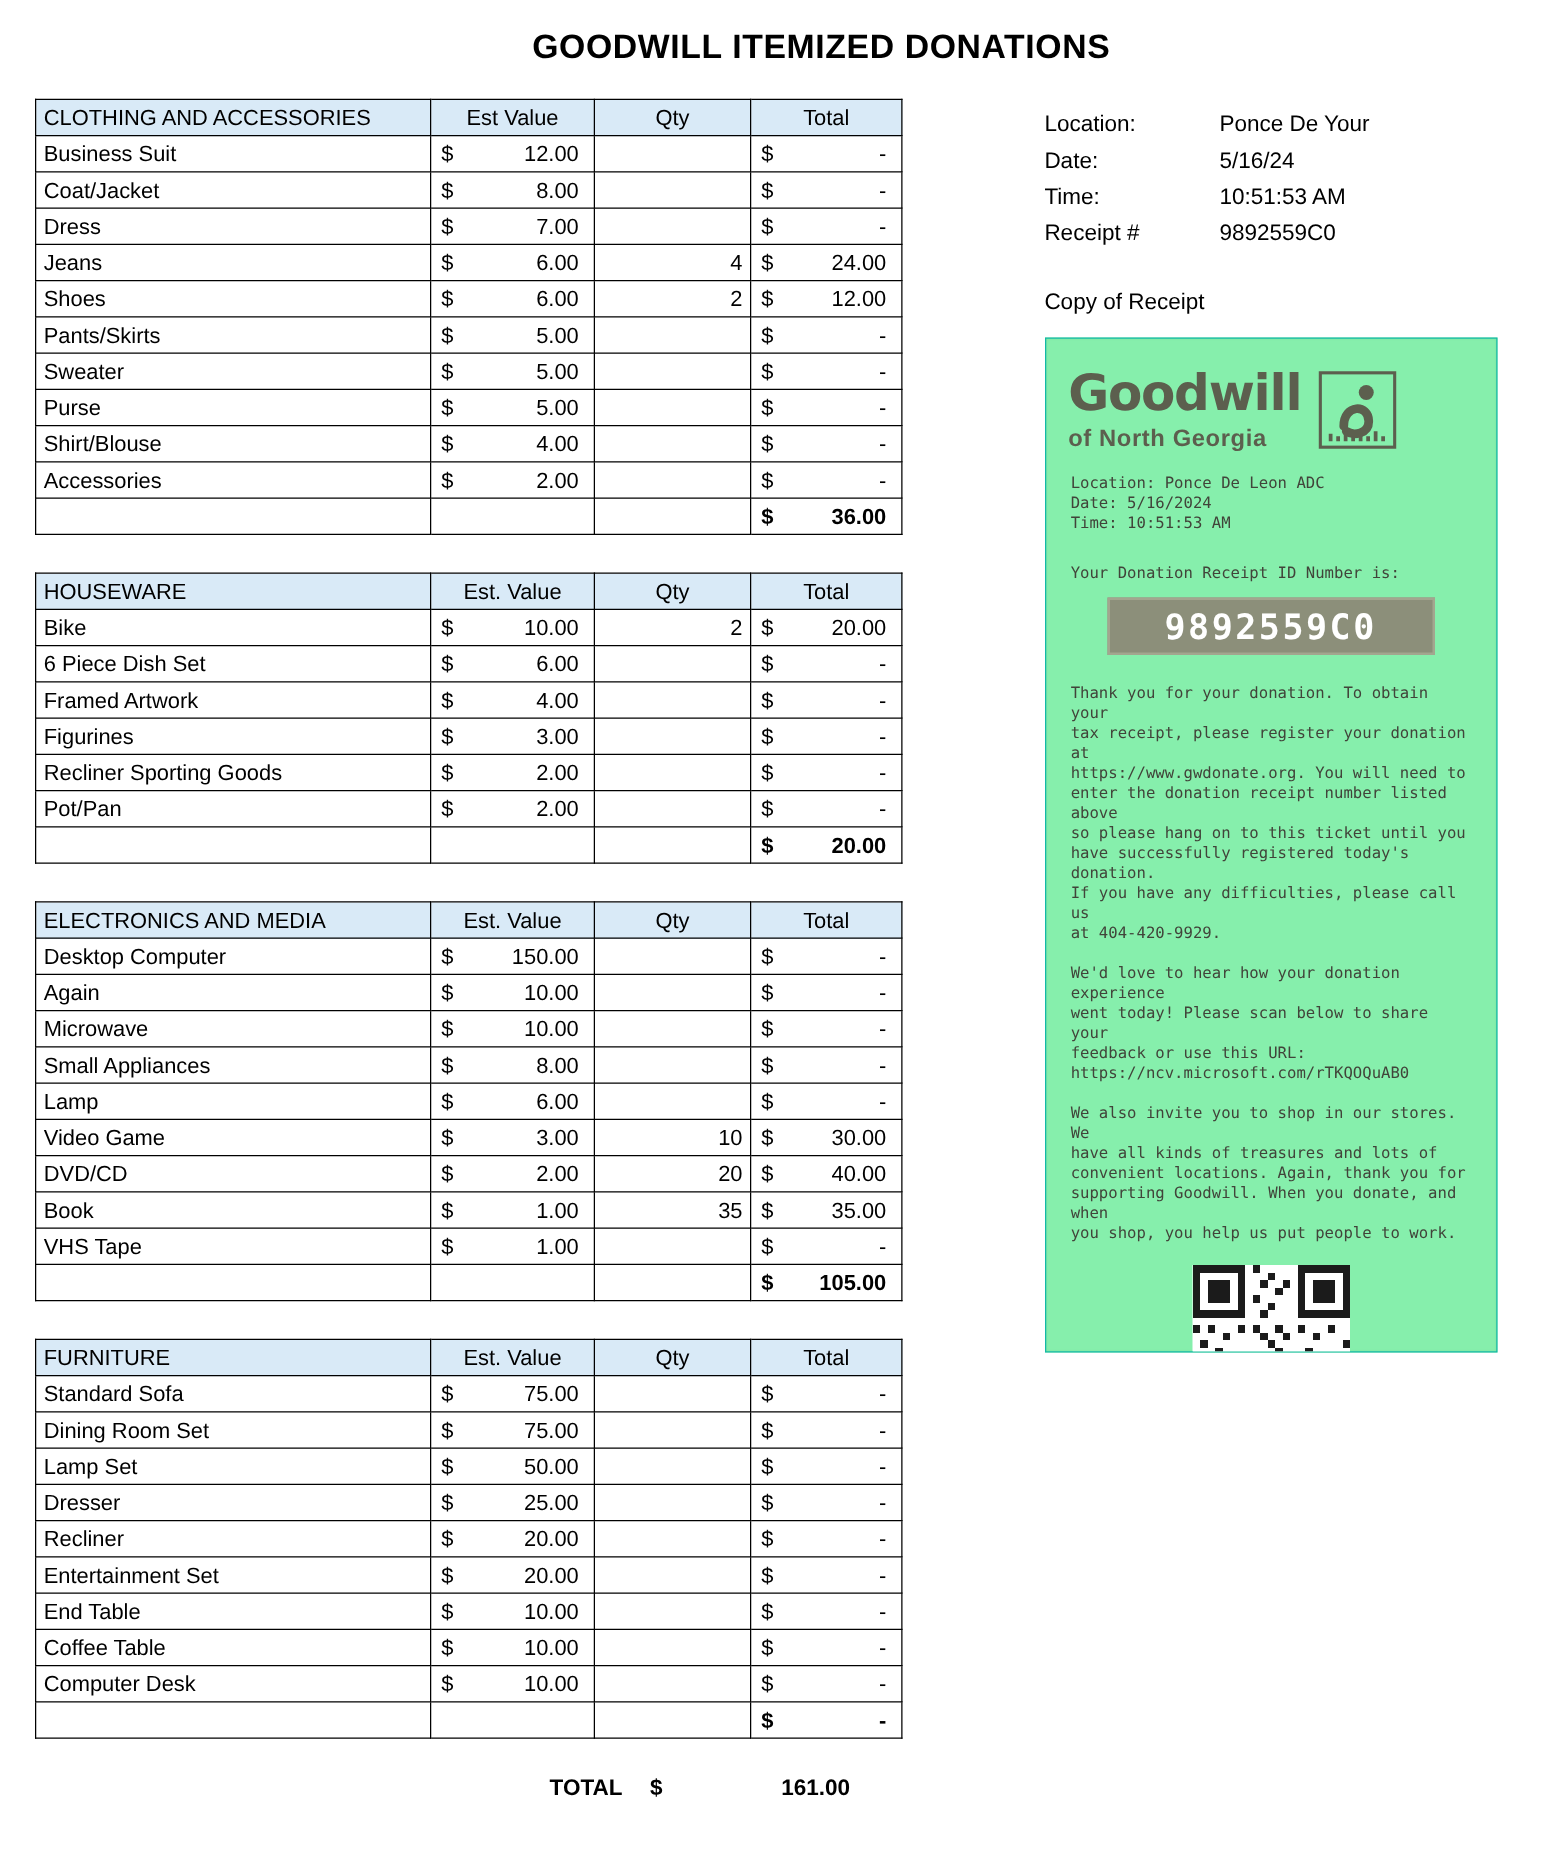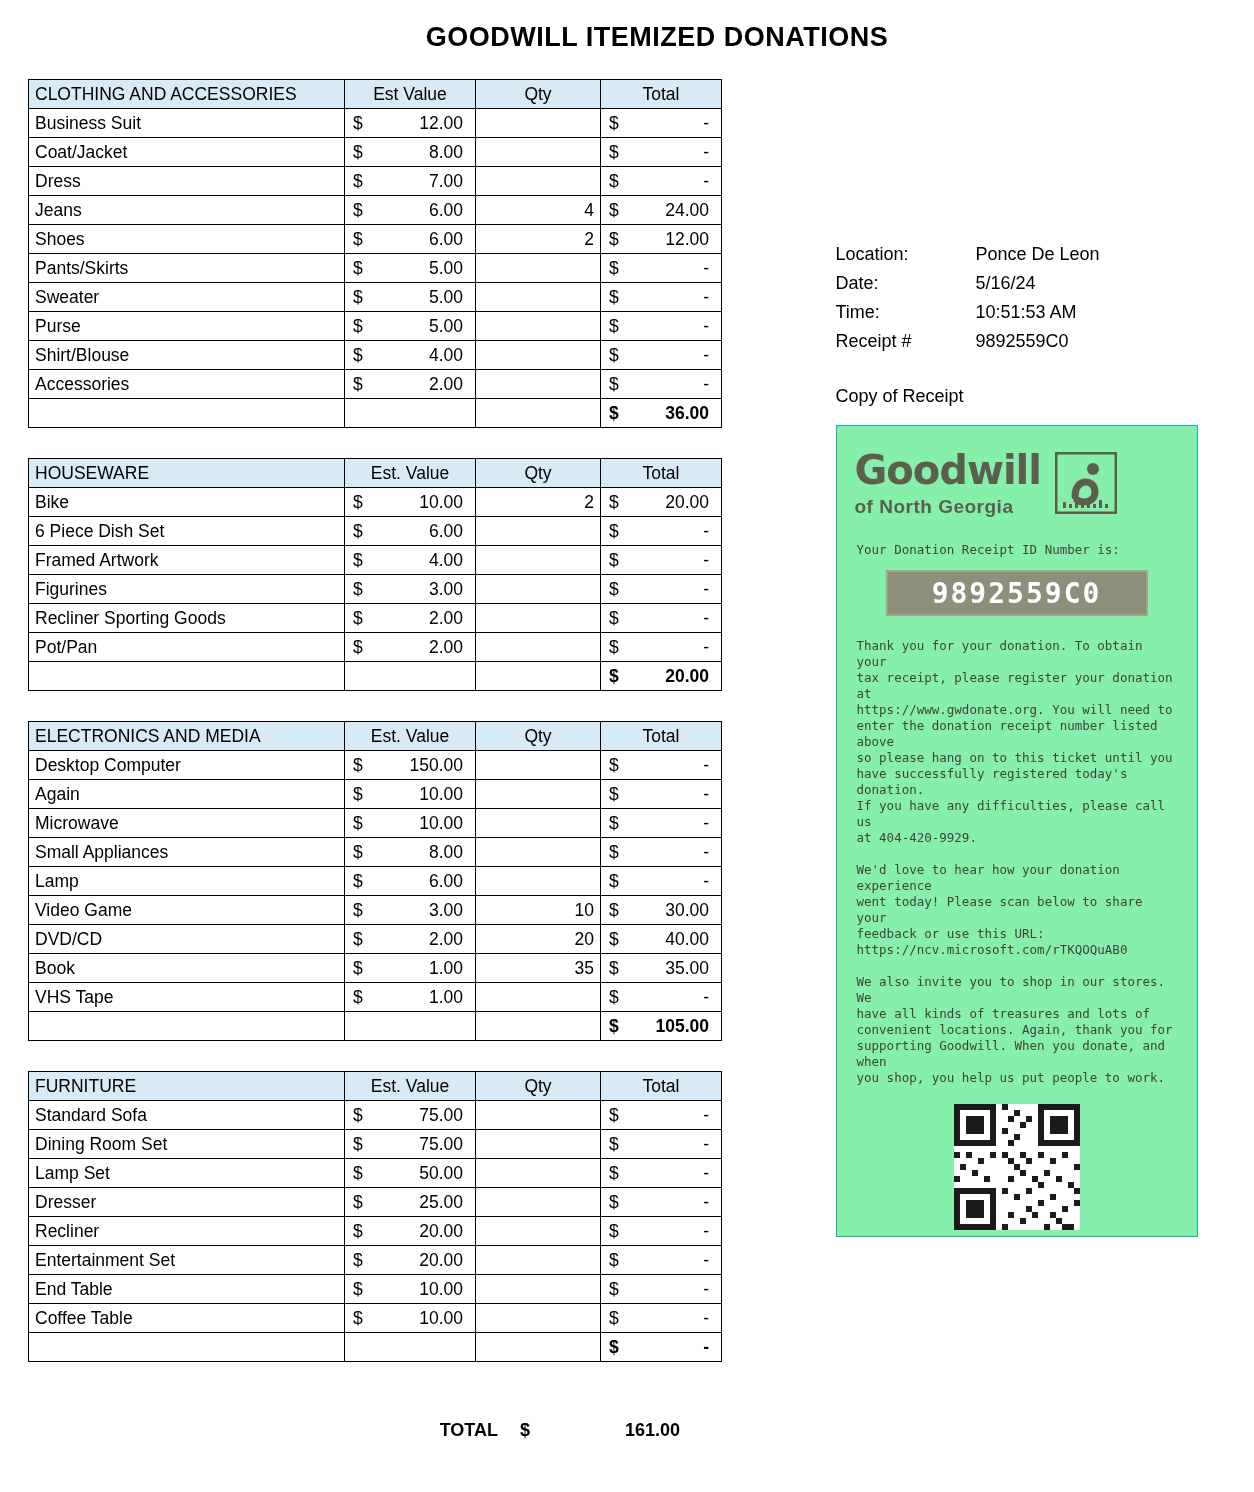--- a/index.html
+++ b/index.html
@@ -19,21 +19,21 @@
     text-align: center;
     font-size: 27px;
     font-weight: bold;
     letter-spacing: 0.5px;
     padding-top: 22px;
     padding-left: 60px;
   }
   .layout {
     display: flex;
     flex-direction: row;
-    align-items: center;
+    align-items: flex-start;
     padding: 26px 0 0 28px;
   }
   .left-col {
     width: 700px;
   }
   .right-col {
     width: 420px;
     padding-left: 110px;
     padding-top: 6px;
   }
@@ -692,39 +692,51 @@
         <td class="money">
               <span class="sym">$</span>
               <span class="num">10.00</span>
             </td>
         <td class="qty"></td>
         <td class="money">
               <span class="sym">$</span>
               <span class="num">-</span>
             </td>
       </tr>
+      <tr>
+        <td class="name">Computer Desk</td>
+        <td class="money">
+              <span class="sym">$</span>
+              <span class="num">10.00</span>
+            </td>
+        <td class="qty"></td>
+        <td class="money">
+              <span class="sym">$</span>
+              <span class="num">-</span>
+            </td>
+      </tr>
       <tr class="sum">
         <td class="blank"></td>
         <td class="blank"></td>
         <td class="blank"></td>
         <td class="money">
               <span class="sym">$</span>
               <span class="num">-</span>
             </td>
       </tr>
     </tbody>
       </table>
 
   </div>
 
   <div class="right-col">
     <div class="info-grid">
       <div class="info-row">
         <div class="info-label">Location:</div>
-        <div>Ponce De Leon</div>
+        <div>Ponce De Your</div>
       </div>
       <div class="info-row">
         <div class="info-label">Date:</div>
         <div>5/16/24</div>
       </div>
       <div class="info-row">
         <div class="info-label">Time:</div>
         <div>10:51:53 AM</div>
       </div>
       <div class="info-row">
@@ -753,20 +765,23 @@
               <rect x="26" y="52" width="3" height="4"></rect>
               <rect x="32" y="50" width="3" height="6"></rect>
               <rect x="38" y="52" width="3" height="4"></rect>
               <rect x="44" y="48" width="3" height="8"></rect>
               <rect x="50" y="52" width="3" height="4"></rect>
             </g>
           </svg>
         </div>
       </div>
 
+      <div class="receipt-meta mono">Location: Ponce De Leon ADC
+Date: 5/16/2024
+Time: 10:51:53 AM</div>
       <div class="receipt-idlabel mono">Your Donation Receipt ID Number is:</div>
       <div class="id-box">9892559C0</div>
 
       <div class="receipt-body">
         <div class="mono">Thank you for your donation. To obtain your
 tax receipt, please register your donation at
 https://www.gwdonate.org. You will need to
 enter the donation receipt number listed above
 so please hang on to this ticket until you
 have successfully registered today's donation.

